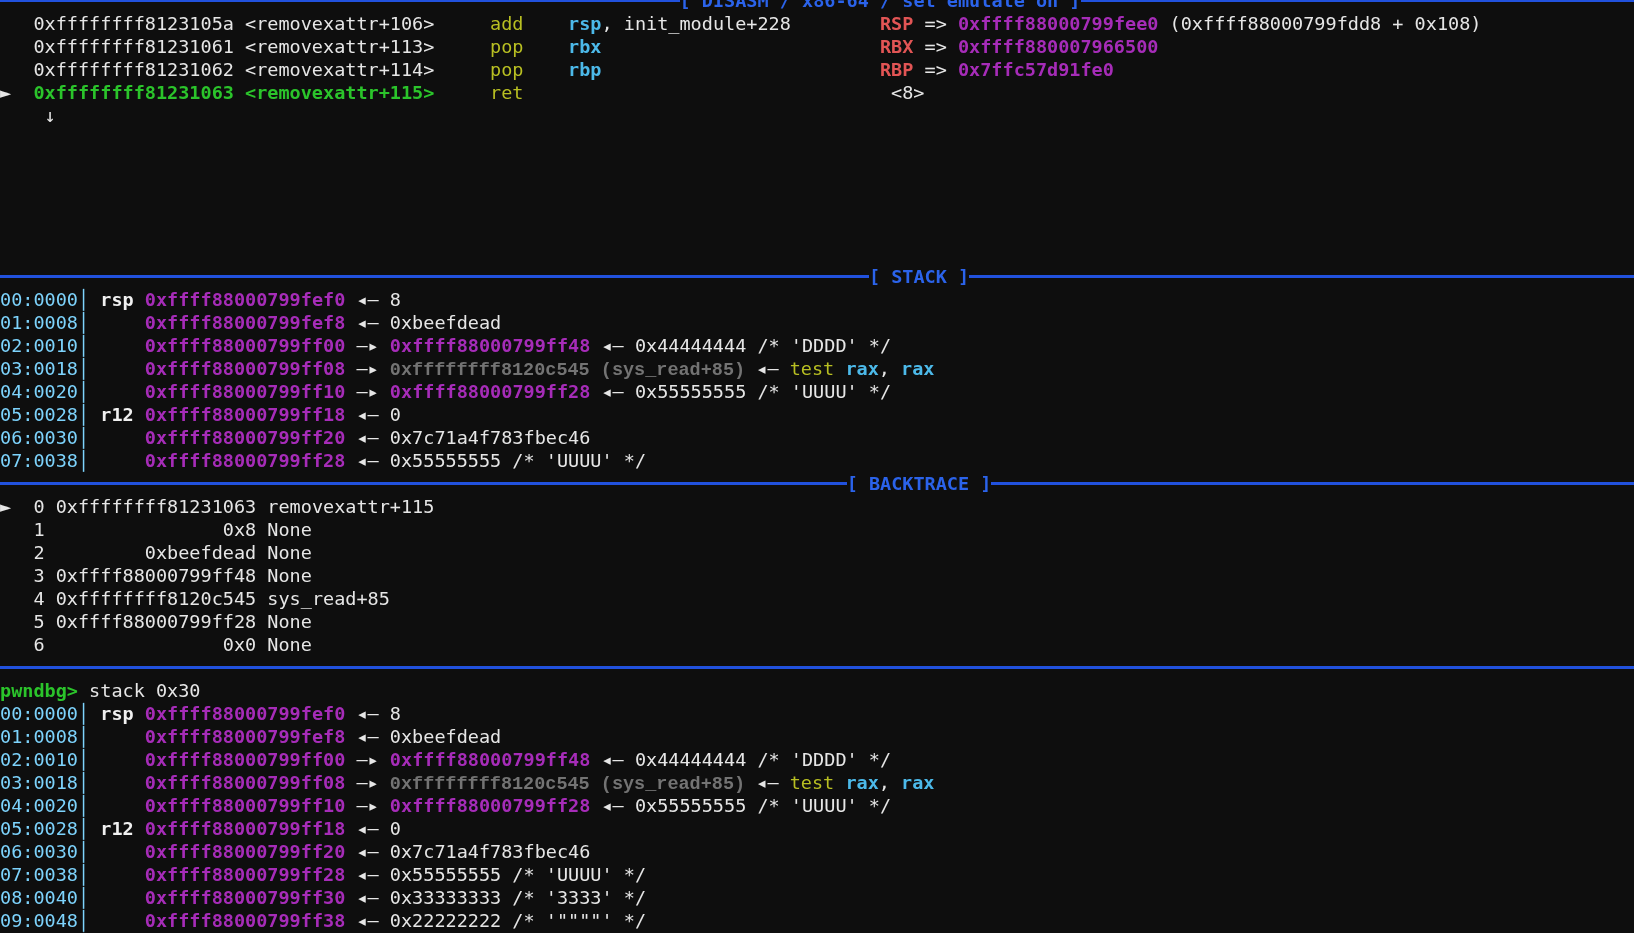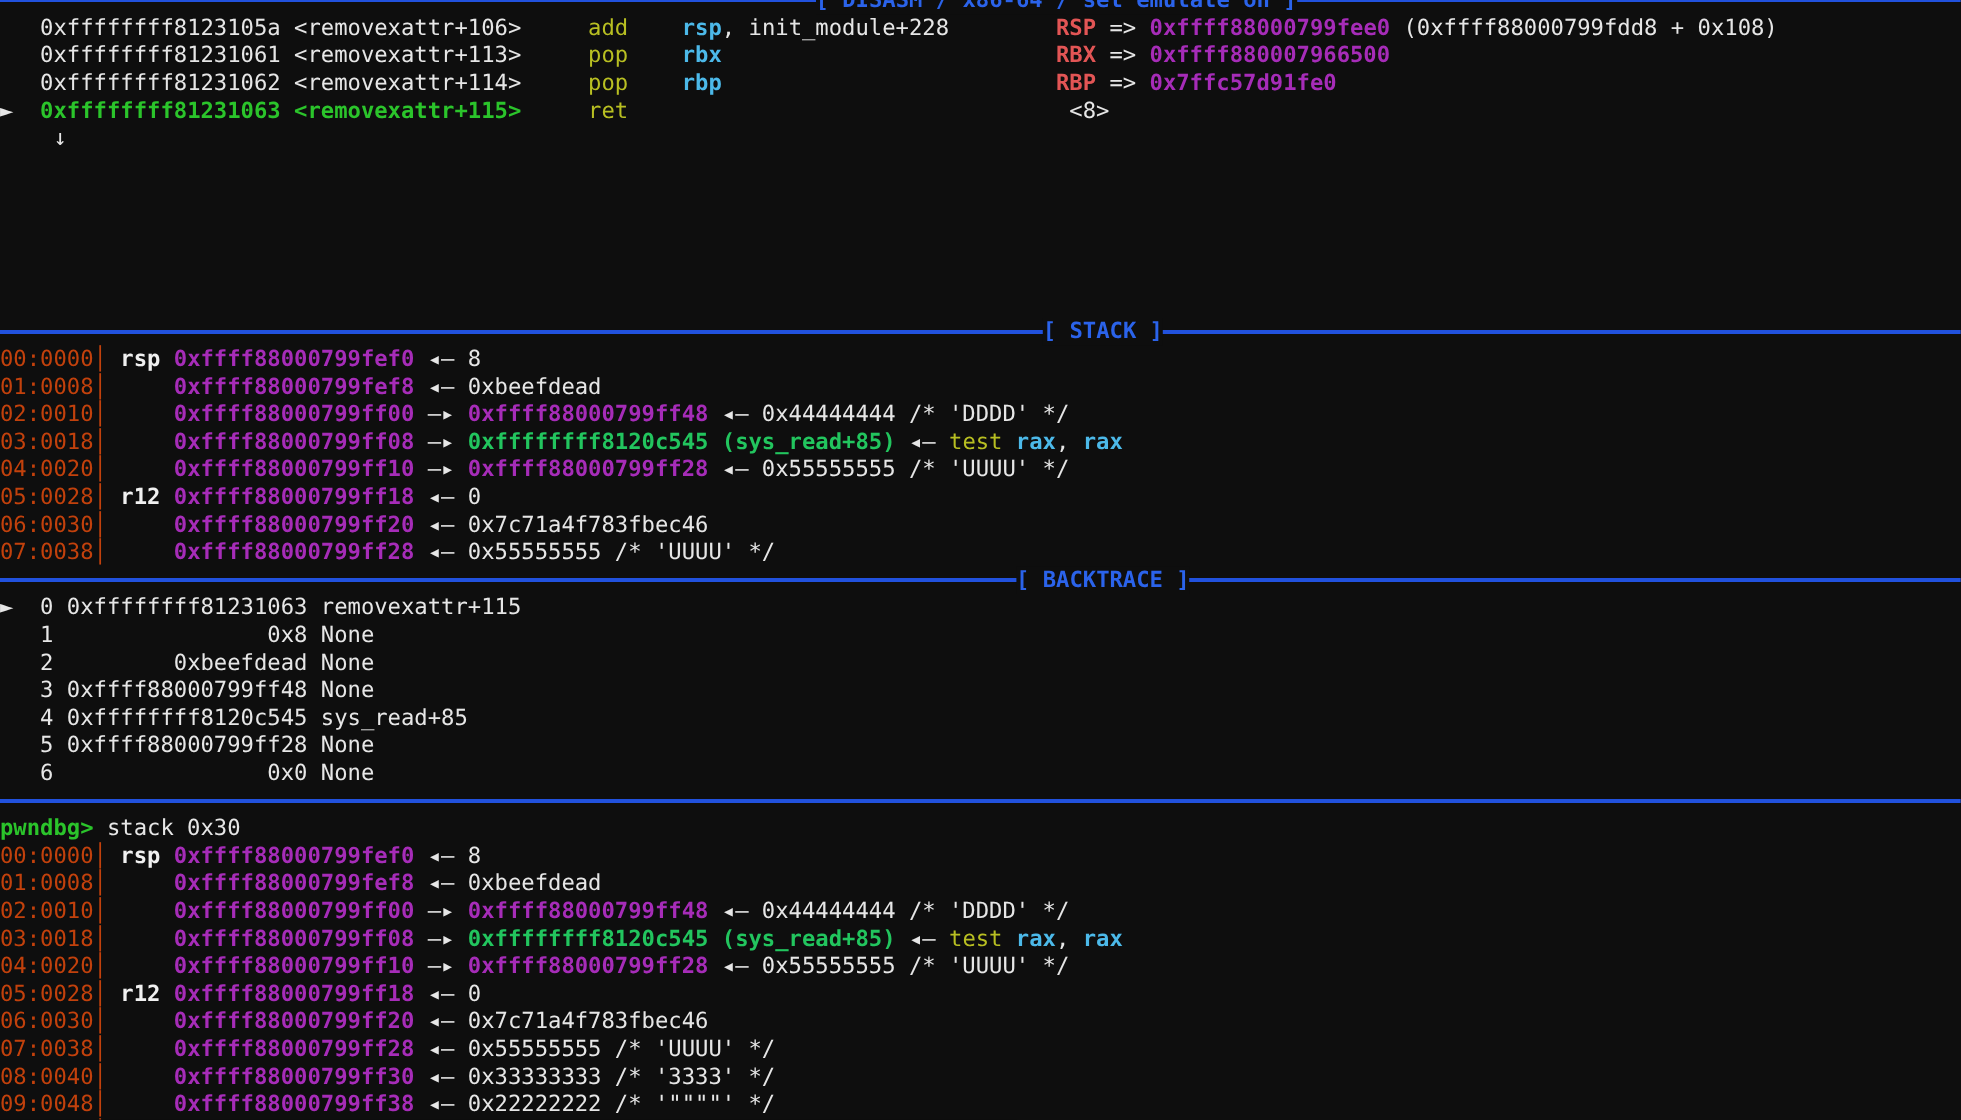--- a/index.html
+++ b/index.html
@@ -26,23 +26,23 @@
       transparent 13px, transparent 23px);
   }
   .rule-label {
     position: absolute; top: 0;
     background: #0e0e0e;
     color: #2b63ea;
     font-weight: bold;
   }
   .c-w { color: #e6e6e6; }
   .c-W { color: #f0f0f0; font-weight: bold; }
-  .c-g { color: #c2410c; }
+  .c-g { color: #7dd3fc; }
   .c-P { color: #a62cb8; font-weight: bold; }
-  .c-R { color: #22c55e; font-weight: bold; }
+  .c-R { color: #737373; font-weight: bold; font-family: Liberation Mono, monospace; }
   .c-r { color: #e25555; font-weight: bold; }
   .c-C { color: #4cb9e9; font-weight: bold; }
   .c-Y { color: #b8bf22; font-weight: normal; }
   .c-G { color: #2bc42b; font-weight: bold; }
 </style>
 </head>
 <body>
 
 <div class="term" id="terminal"><div class="row rule"><span class="rule-label" style="left: 679.54px;">[ DISASM / x86-64 / set emulate on ]</span></div><div class="row"><span class="c-w">   </span><span class="c-w">0xffffffff8123105a</span><span class="c-w"> &lt;removexattr+106&gt;</span><span class="c-w">     </span><span class="c-Y">add</span><span class="c-w">    </span><span class="c-C">rsp</span><span class="c-w">, init_module+228</span><span class="c-w">        </span><span class="c-r">RSP</span><span class="c-w"> =&gt; </span><span class="c-P">0xffff88000799fee0</span><span class="c-w"> (0xffff88000799fdd8 + 0x108)</span></div><div class="row"><span class="c-w">   </span><span class="c-w">0xffffffff81231061</span><span class="c-w"> &lt;removexattr+113&gt;</span><span class="c-w">     </span><span class="c-Y">pop</span><span class="c-w">    </span><span class="c-C">rbx</span><span class="c-w">                         </span><span class="c-r">RBX</span><span class="c-w"> =&gt; </span><span class="c-P">0xffff880007966500</span></div><div class="row"><span class="c-w">   </span><span class="c-w">0xffffffff81231062</span><span class="c-w"> &lt;removexattr+114&gt;</span><span class="c-w">     </span><span class="c-Y">pop</span><span class="c-w">    </span><span class="c-C">rbp</span><span class="c-w">                         </span><span class="c-r">RBP</span><span class="c-w"> =&gt; </span><span class="c-P">0x7ffc57d91fe0</span></div><div class="row"><span class="c-w">►</span><span class="c-w">  </span><span class="c-G">0xffffffff81231063</span><span class="c-G"> &lt;removexattr+115&gt;</span><span class="c-w">     </span><span class="c-Y">ret</span><span class="c-w">                                 </span><span class="c-w">&lt;8&gt;</span></div><div class="row"><span class="c-w">    ↓</span></div><div class="row"></div><div class="row"></div><div class="row"></div><div class="row"></div><div class="row"></div><div class="row"></div><div class="row rule"><span class="rule-label" style="left: 868.92px;">[ STACK ]</span></div><div class="row"><span class="c-g">00:0000</span><span class="c-g">│</span><span class="c-w"> </span><span class="c-W">rsp</span><span class="c-w"> </span><span class="c-P">0xffff88000799fef0</span><span class="c-w"> ◂— 8</span></div><div class="row"><span class="c-g">01:0008</span><span class="c-g">│</span><span class="c-w">     </span><span class="c-P">0xffff88000799fef8</span><span class="c-w"> ◂— 0xbeefdead</span></div><div class="row"><span class="c-g">02:0010</span><span class="c-g">│</span><span class="c-w">     </span><span class="c-P">0xffff88000799ff00</span><span class="c-w"> —▸ </span><span class="c-P">0xffff88000799ff48</span><span class="c-w"> ◂— 0x44444444 /* 'DDDD' */</span></div><div class="row"><span class="c-g">03:0018</span><span class="c-g">│</span><span class="c-w">     </span><span class="c-P">0xffff88000799ff08</span><span class="c-w"> —▸ </span><span class="c-R">0xffffffff8120c545 (sys_read+85)</span><span class="c-w"> ◂— </span><span class="c-Y">test</span><span class="c-w"> </span><span class="c-C">rax</span><span class="c-w">, </span><span class="c-C">rax</span></div><div class="row"><span class="c-g">04:0020</span><span class="c-g">│</span><span class="c-w">     </span><span class="c-P">0xffff88000799ff10</span><span class="c-w"> —▸ </span><span class="c-P">0xffff88000799ff28</span><span class="c-w"> ◂— 0x55555555 /* 'UUUU' */</span></div><div class="row"><span class="c-g">05:0028</span><span class="c-g">│</span><span class="c-w"> </span><span class="c-W">r12</span><span class="c-w"> </span><span class="c-P">0xffff88000799ff18</span><span class="c-w"> ◂— 0</span></div><div class="row"><span class="c-g">06:0030</span><span class="c-g">│</span><span class="c-w">     </span><span class="c-P">0xffff88000799ff20</span><span class="c-w"> ◂— 0x7c71a4f783fbec46</span></div><div class="row"><span class="c-g">07:0038</span><span class="c-g">│</span><span class="c-w">     </span><span class="c-P">0xffff88000799ff28</span><span class="c-w"> ◂— 0x55555555 /* 'UUUU' */</span></div><div class="row rule"><span class="rule-label" style="left: 846.64px;">[ BACKTRACE ]</span></div><div class="row"><span class="c-w">►</span><span class="c-w">  0 </span><span class="c-w">0xffffffff81231063</span><span class="c-w"> removexattr+115</span></div><div class="row"><span class="c-w">   1 </span><span class="c-w">               0x8</span><span class="c-w"> None</span></div><div class="row"><span class="c-w">   2 </span><span class="c-w">        0xbeefdead</span><span class="c-w"> None</span></div><div class="row"><span class="c-w">   3 </span><span class="c-w">0xffff88000799ff48</span><span class="c-w"> None</span></div><div class="row"><span class="c-w">   4 </span><span class="c-w">0xffffffff8120c545</span><span class="c-w"> sys_read+85</span></div><div class="row"><span class="c-w">   5 </span><span class="c-w">0xffff88000799ff28</span><span class="c-w"> None</span></div><div class="row"><span class="c-w">   6 </span><span class="c-w">               0x0</span><span class="c-w"> None</span></div><div class="row rule"></div><div class="row"><span class="c-G">pwndbg&gt; </span><span class="c-w">stack 0x30</span></div><div class="row"><span class="c-g">00:0000</span><span class="c-g">│</span><span class="c-w"> </span><span class="c-W">rsp</span><span class="c-w"> </span><span class="c-P">0xffff88000799fef0</span><span class="c-w"> ◂— 8</span></div><div class="row"><span class="c-g">01:0008</span><span class="c-g">│</span><span class="c-w">     </span><span class="c-P">0xffff88000799fef8</span><span class="c-w"> ◂— 0xbeefdead</span></div><div class="row"><span class="c-g">02:0010</span><span class="c-g">│</span><span class="c-w">     </span><span class="c-P">0xffff88000799ff00</span><span class="c-w"> —▸ </span><span class="c-P">0xffff88000799ff48</span><span class="c-w"> ◂— 0x44444444 /* 'DDDD' */</span></div><div class="row"><span class="c-g">03:0018</span><span class="c-g">│</span><span class="c-w">     </span><span class="c-P">0xffff88000799ff08</span><span class="c-w"> —▸ </span><span class="c-R">0xffffffff8120c545 (sys_read+85)</span><span class="c-w"> ◂— </span><span class="c-Y">test</span><span class="c-w"> </span><span class="c-C">rax</span><span class="c-w">, </span><span class="c-C">rax</span></div><div class="row"><span class="c-g">04:0020</span><span class="c-g">│</span><span class="c-w">     </span><span class="c-P">0xffff88000799ff10</span><span class="c-w"> —▸ </span><span class="c-P">0xffff88000799ff28</span><span class="c-w"> ◂— 0x55555555 /* 'UUUU' */</span></div><div class="row"><span class="c-g">05:0028</span><span class="c-g">│</span><span class="c-w"> </span><span class="c-W">r12</span><span class="c-w"> </span><span class="c-P">0xffff88000799ff18</span><span class="c-w"> ◂— 0</span></div><div class="row"><span class="c-g">06:0030</span><span class="c-g">│</span><span class="c-w">     </span><span class="c-P">0xffff88000799ff20</span><span class="c-w"> ◂— 0x7c71a4f783fbec46</span></div><div class="row"><span class="c-g">07:0038</span><span class="c-g">│</span><span class="c-w">     </span><span class="c-P">0xffff88000799ff28</span><span class="c-w"> ◂— 0x55555555 /* 'UUUU' */</span></div><div class="row"><span class="c-g">08:0040</span><span class="c-g">│</span><span class="c-w">     </span><span class="c-P">0xffff88000799ff30</span><span class="c-w"> ◂— 0x33333333 /* '3333' */</span></div><div class="row"><span class="c-g">09:0048</span><span class="c-g">│</span><span class="c-w">     </span><span class="c-P">0xffff88000799ff38</span><span class="c-w"> ◂— 0x22222222 /* '""""' */</span></div><div class="row"><span class="c-g">       </span><span class="c-g">│</span></div></div>
 

